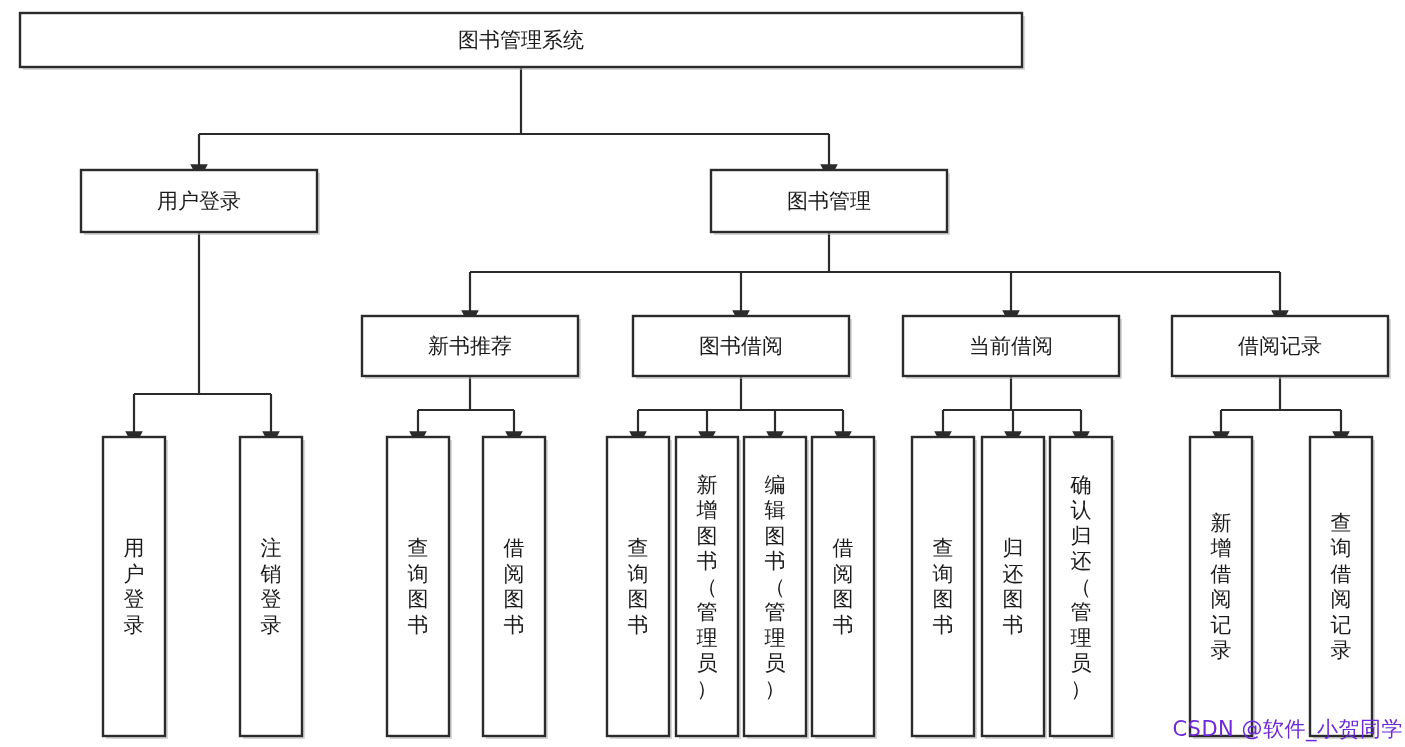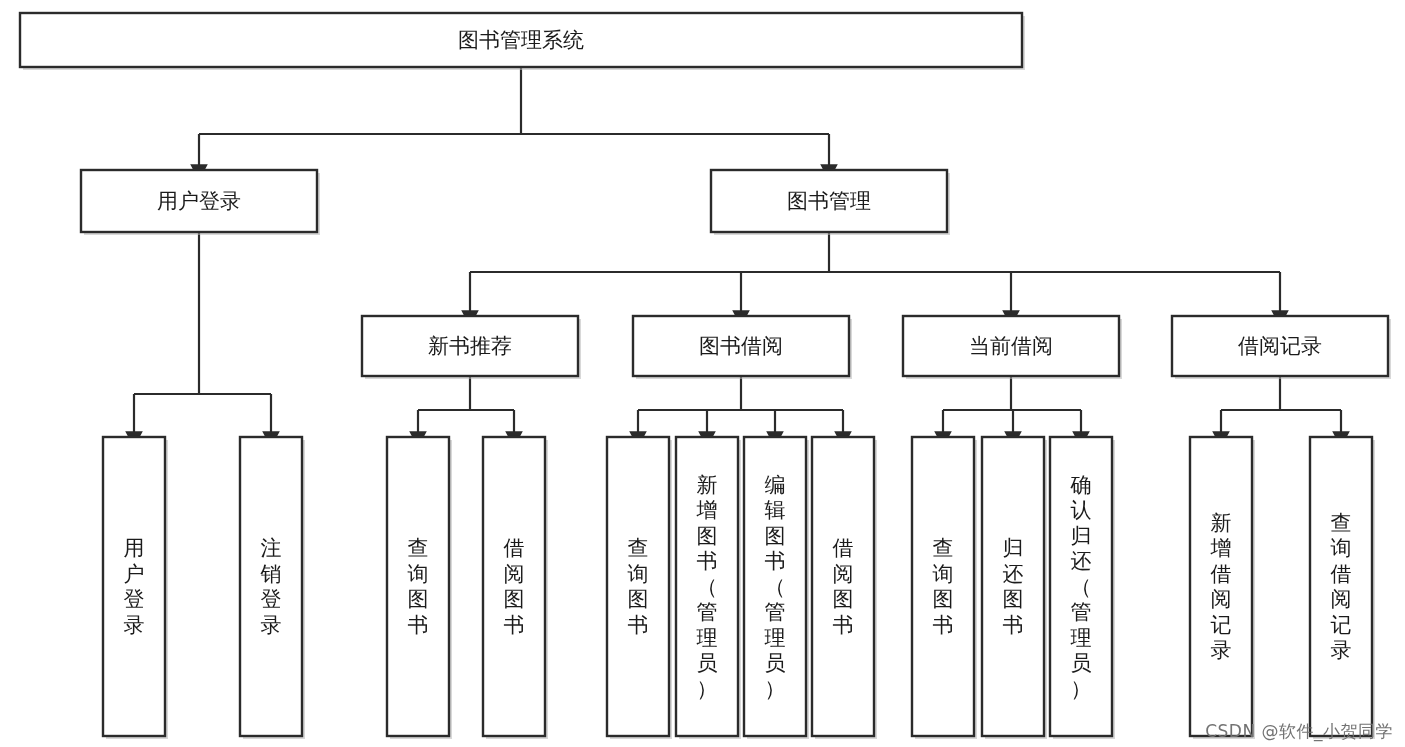--- a/index.html
+++ b/index.html
@@ -41,24 +41,24 @@
     dominant-baseline: middle;
   }
   .leaf-label {
     fill: #1b1b1b;
     font-size: 21px;
     font-family: "DejaVu Sans", "Liberation Sans", sans-serif;
     text-anchor: middle;
   }
   .watermark {
     position: absolute;
-    right: 12px;
+    right: 2px;
     bottom: 4px;
-    font-size: 17px;
-    color: #737373;
+    font-size: 21px;
+    color: #6d28d9;
     font-family: "DejaVu Sans", "Liberation Sans", sans-serif;
     white-space: nowrap;
     letter-spacing: 0.5px;
   }
 </style>
 </head>
 <body>
 
 <svg id="diagram" viewBox="0 0 1405 747" xmlns="http://www.w3.org/2000/svg">
   <defs>

